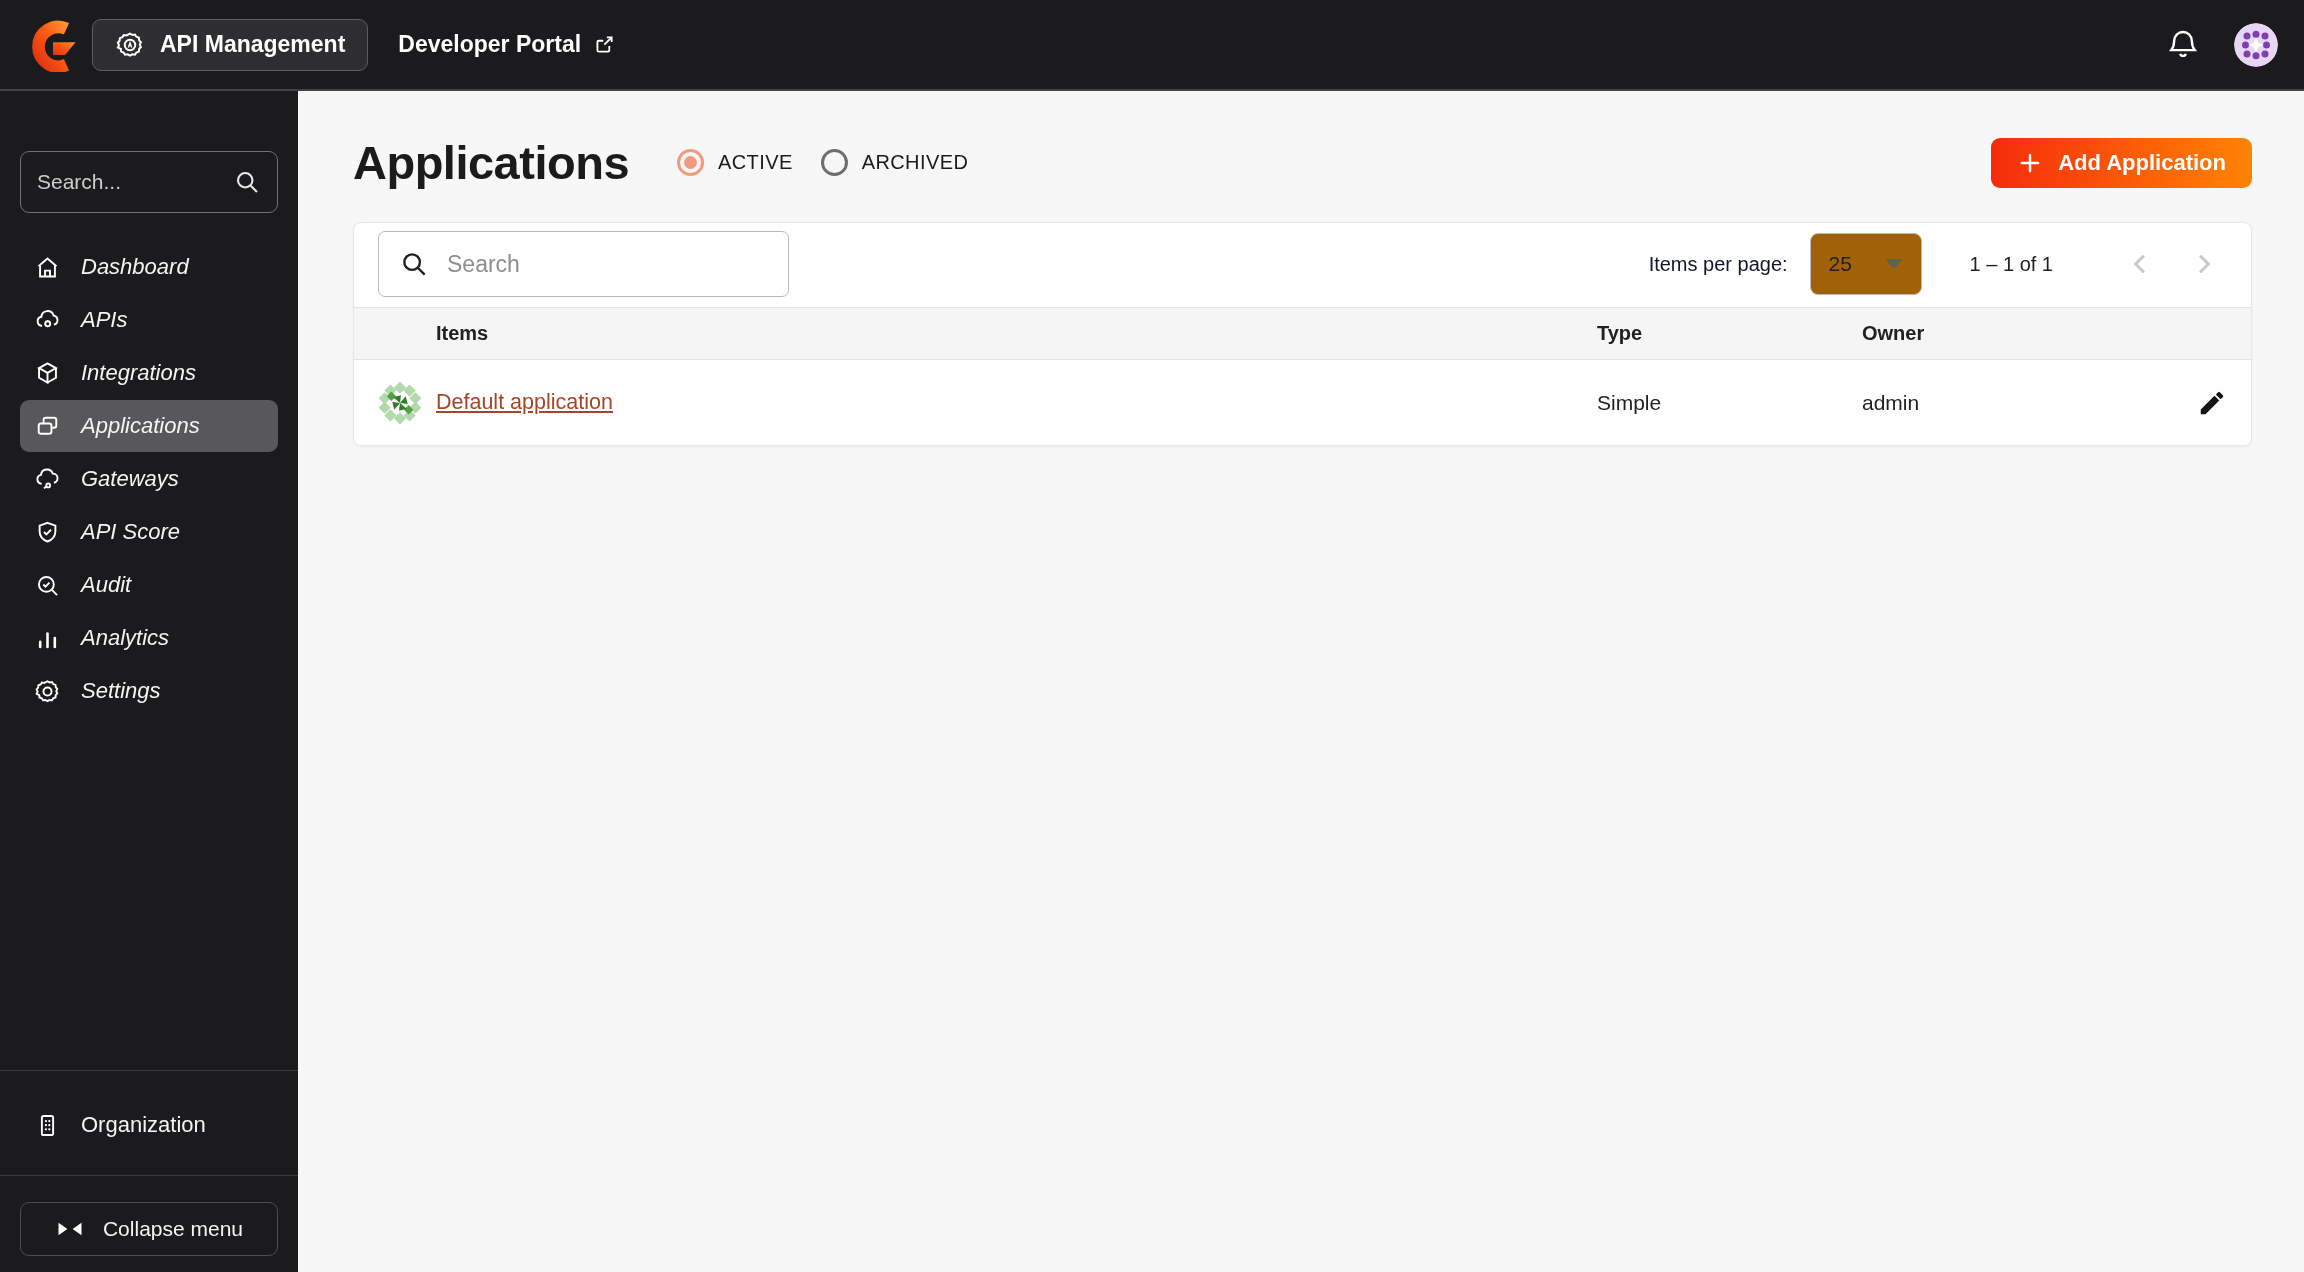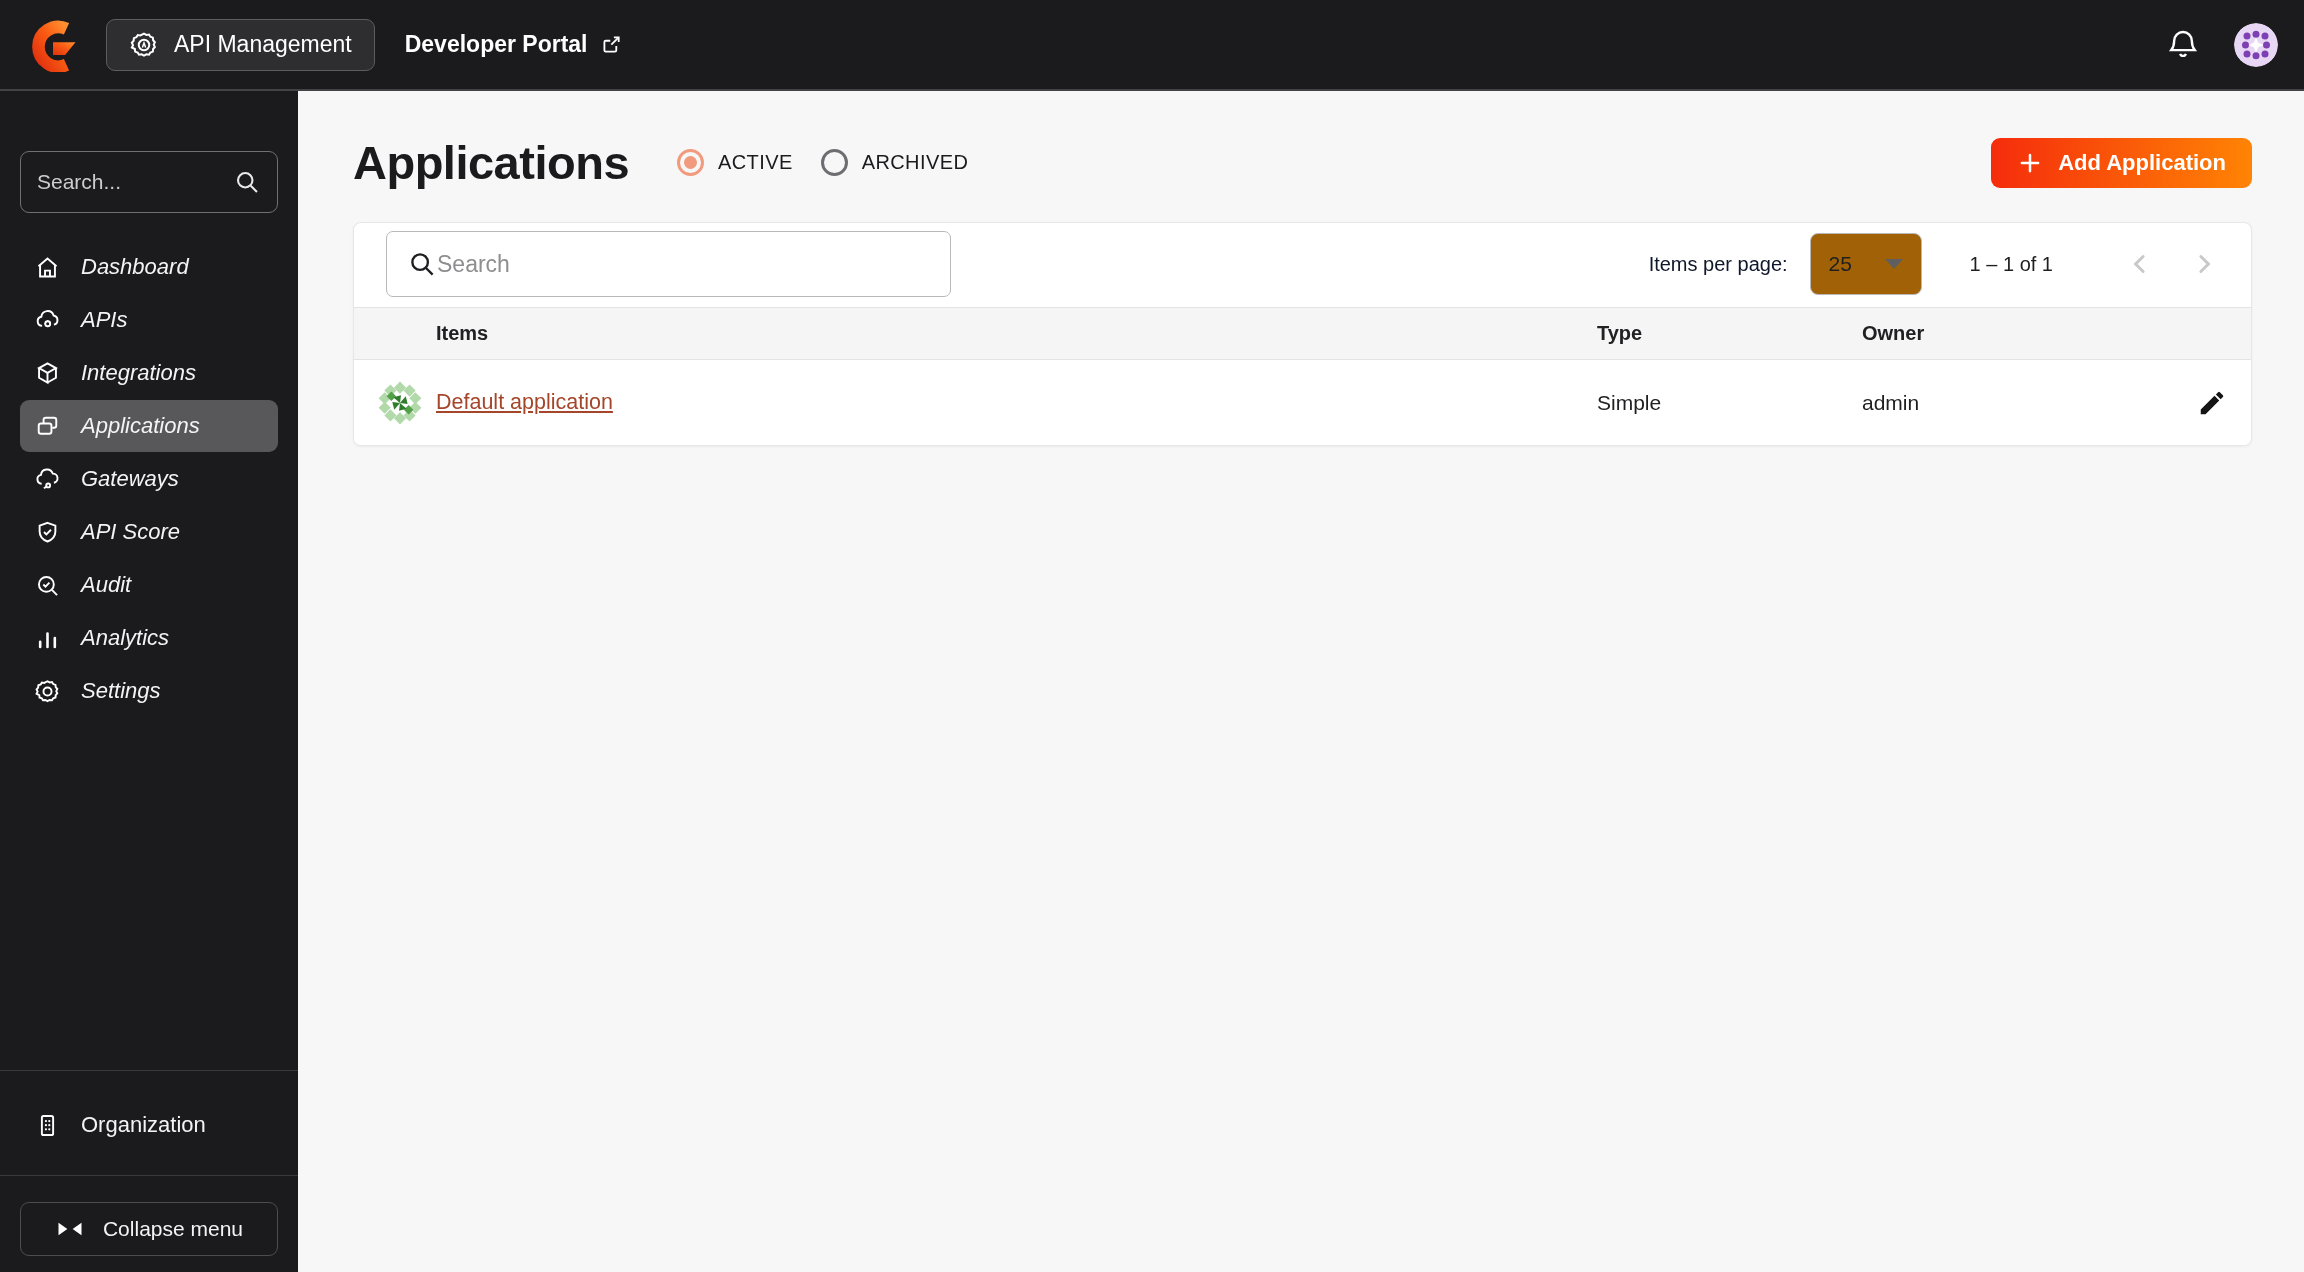--- a/index.html
+++ b/index.html
@@ -10,21 +10,21 @@
   }
   .app { width:2304px; height:1272px; display:grid;
          grid-template-rows:91px 1fr; grid-template-columns:298px 1fr; }
 
   
   .topbar { grid-column:1/3; background:#1b1b1d; border-bottom:2px solid #434345;
             display:flex; align-items:center; padding:0 26px; }
   .logo { width:54px; height:54px; display:flex; align-items:center; cursor:pointer; }
   .apim-btn { display:flex; align-items:center; gap:15px; background:#2e2e31;
               border:1.5px solid #5d5d60; border-radius:9px; height:52px; padding:0 22px;
-              color:#fff; font-size:23px; font-weight:400; margin-left:26px; cursor:pointer; }
+              color:#fff; font-size:23px; font-weight:700; margin-left:12px; cursor:pointer; }
   .apim-btn svg { width:30px; height:30px; }
   .devportal { display:flex; align-items:center; gap:12px; color:#fff; font-size:23px;
                font-weight:700; margin-left:30px; cursor:pointer; }
   .devportal svg { width:23px; height:23px; }
   .topbar-right { margin-left:auto; display:flex; align-items:center; gap:32px; }
   .bell { width:38px; height:38px; cursor:pointer; }
   .avatar { width:44px; height:44px; border-radius:50%; overflow:hidden; cursor:pointer; }
 
   
   .sidebar { background:#1b1b1d; display:flex; flex-direction:column;
@@ -75,22 +75,22 @@
                   background:#f19a7d; border-radius:50%; }
   .add-btn { margin-left:auto; height:50px; padding:0 26px; border-radius:9px;
              background:linear-gradient(90deg,#f52c0c,#ff8404); color:#fff; font-size:22px;
              font-weight:700; display:flex; align-items:center; gap:15px; border:none;
              font-family:inherit; cursor:pointer; }
   .add-btn svg { width:26px; height:26px; }
 
   .card { margin-top:32px; background:#fff; border:1px solid #e7e7e8; border-radius:8px;
           box-shadow:0 1px 3px rgba(0,0,0,0.05); overflow:hidden; }
   .toolbar { display:flex; align-items:center; padding:8px 24px 10px; }
-  .search-field { width:565px; height:66px; border:1.5px solid #b9b9bb; border-radius:7px;
-                  display:flex; align-items:center; padding:0 20px; background:#fff;margin-left:8px; }
+  .search-field { width:411px; height:66px; border:1.5px solid #b9b9bb; border-radius:7px;
+                  display:flex; align-items:center; padding:0 20px; gap:18px; background:#fff; }
   .search-field svg { width:30px; height:30px; color:#1f1f21; flex:none; }
   .search-field input { flex:1; border:none; outline:none; font-size:23px; color:#333;
                         font-family:inherit; min-width:0; }
   .search-field input::placeholder { color:#8e8e90; }
   .toolbar-right { margin-left:auto; display:flex; align-items:center; }
   .ipp-label { font-size:20px; color:#0f172a; }
   .ipp-select { width:112px; height:62px; border:1.5px solid #b9b9bb; border-radius:8px;
                 display:flex; align-items:center; justify-content:space-between;
                 padding:0 18px; margin-left:22px; font-size:21px; color:#1f1f21;
                 cursor:pointer; background:#a16207; }

